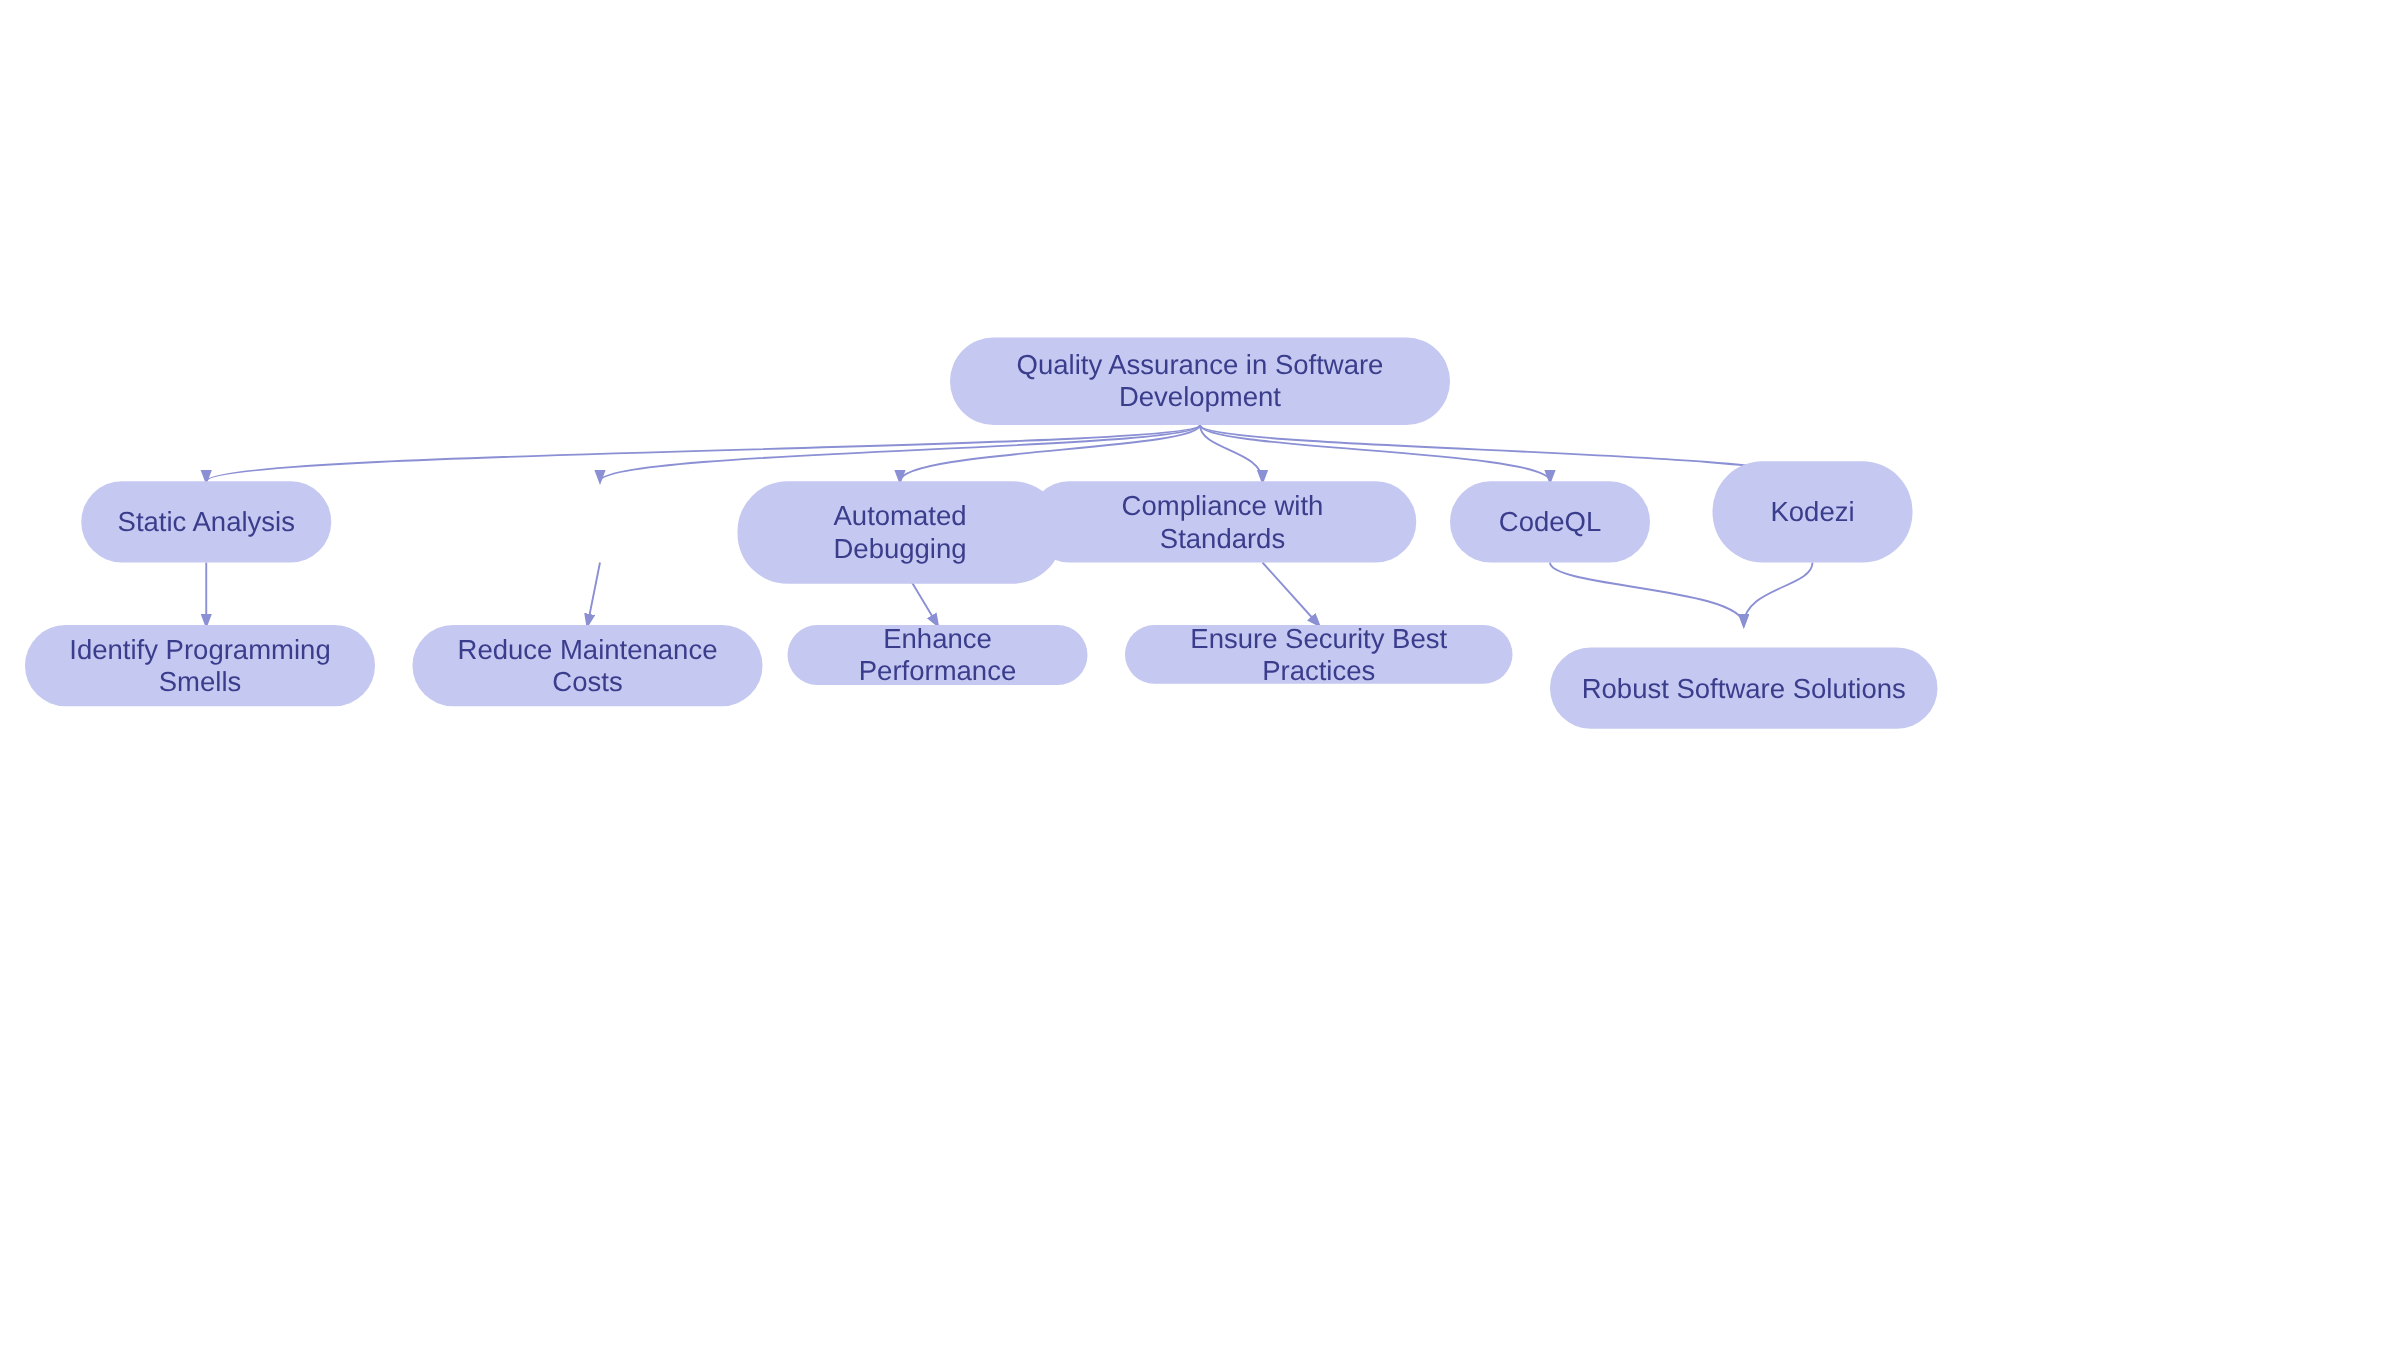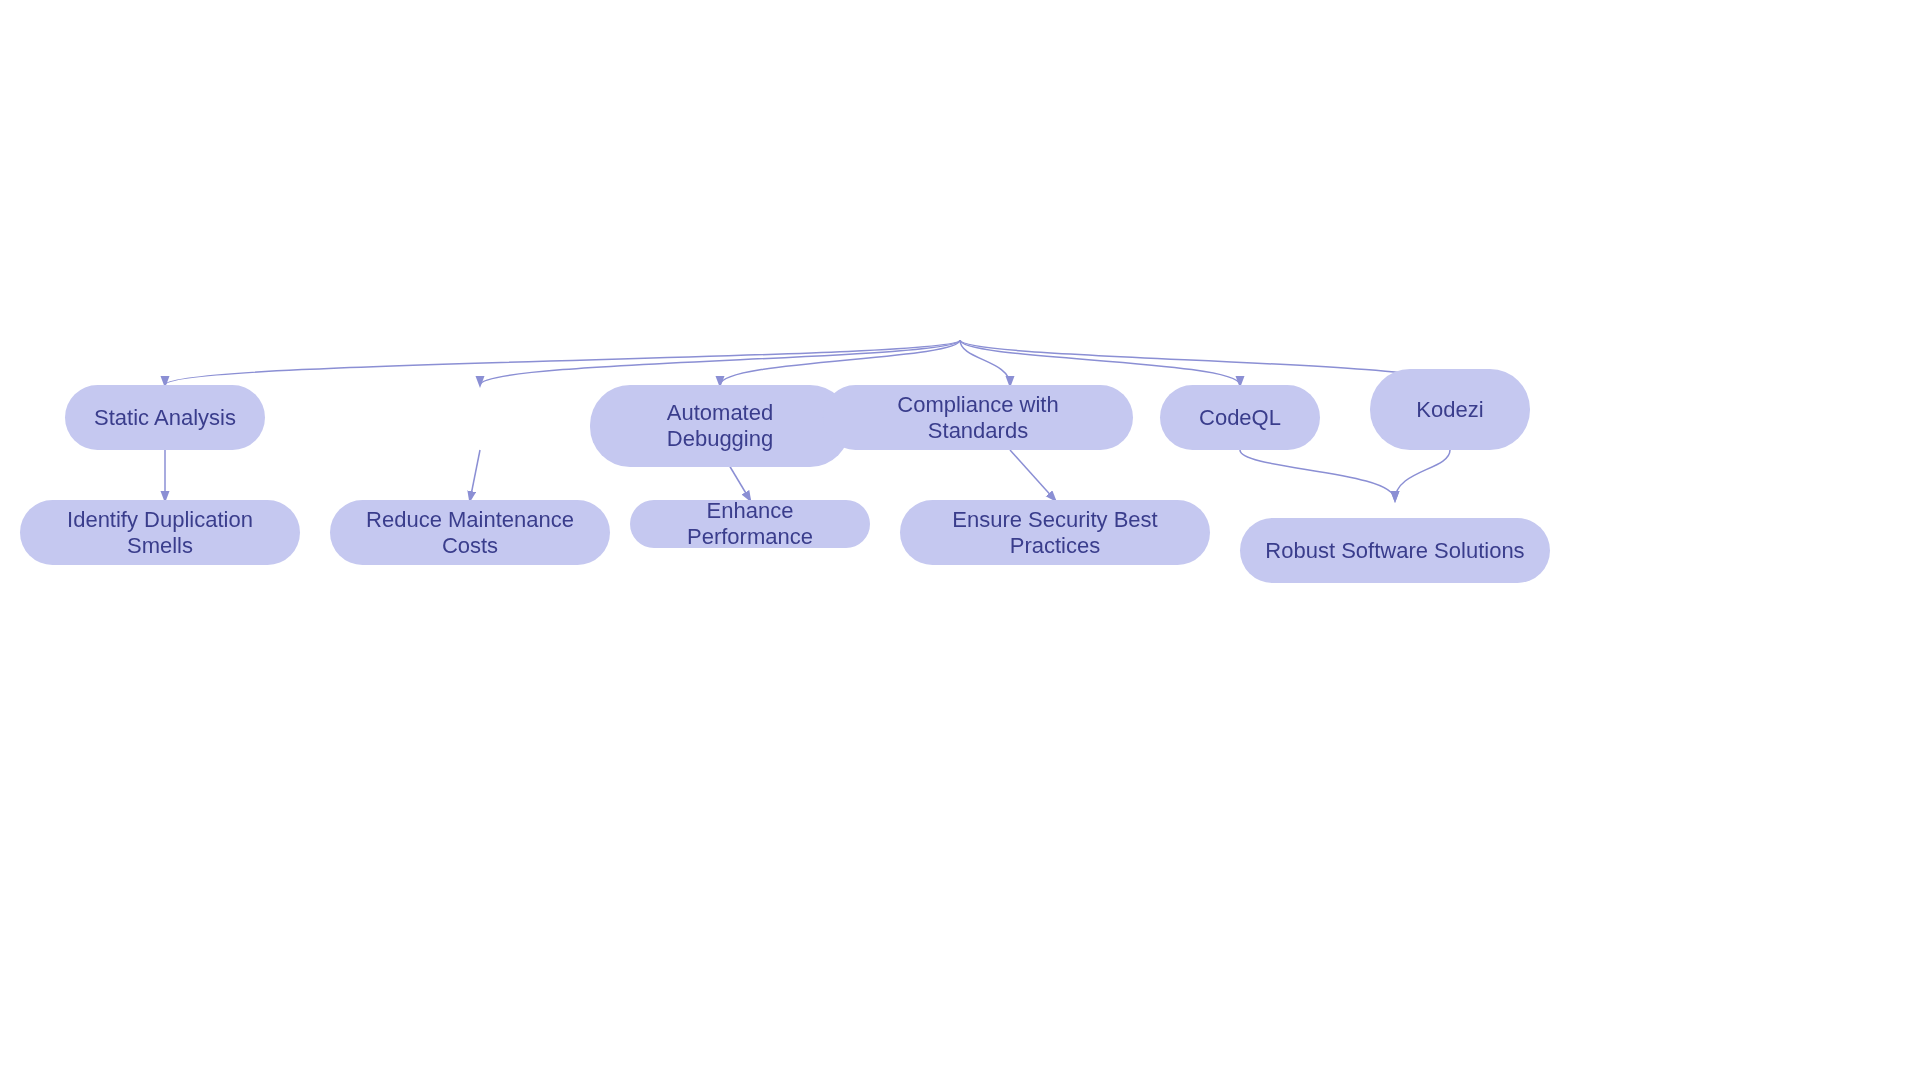--- a/index.html
+++ b/index.html
@@ -113,21 +113,21 @@
 
     .node-enhance {
       width: 240px;
       height: 48px;
       left: 630px;
       top: 500px;
     }
 
     .node-ensure {
       width: 310px;
-      height: 65px;
+      height: 47px;
       left: 900px;
       top: 500px;
     }
 
     .node-robust {
       width: 310px;
       height: 65px;
       left: 1240px;
       top: 500px;
       margin-top: 18px;
@@ -163,20 +163,23 @@
 
     <path d="M 1450 450 C 1450 470 1395 470 1395 500" fill="none" stroke="#8b8fd4" stroke-width="1.5" marker-end="url(#arrow)"></path>
 
     <defs>
       <marker id="arrow" markerWidth="8" markerHeight="8" refX="6" refY="3" orient="auto">
         <path d="M0,0 L0,6 L8,3 z" fill="#8b8fd4"></path>
       </marker>
     </defs>
   </svg>
 
+  <div class="node node-root">
+    <span>Quality Assurance in Software Development</span>
+  </div>
 
   <div class="node node-static">
     <span>Static Analysis</span>
   </div>
 
 
   <div class="node node-automated">
     <span>Automated Debugging</span>
   </div>
 
@@ -186,21 +189,21 @@
 
   <div class="node node-codeql">
     <span>CodeQL</span>
   </div>
 
   <div class="node node-kodezi">
     <span>Kodezi</span>
   </div>
 
   <div class="node node-identify">
-    <span>Identify Duplication Smells</span>
+    <span>Identify Programming Smells</span>
   </div>
 
   <div class="node node-reduce">
     <span>Reduce Maintenance Costs</span>
   </div>
 
   <div class="node node-enhance">
     <span>Enhance Performance</span>
   </div>
 

